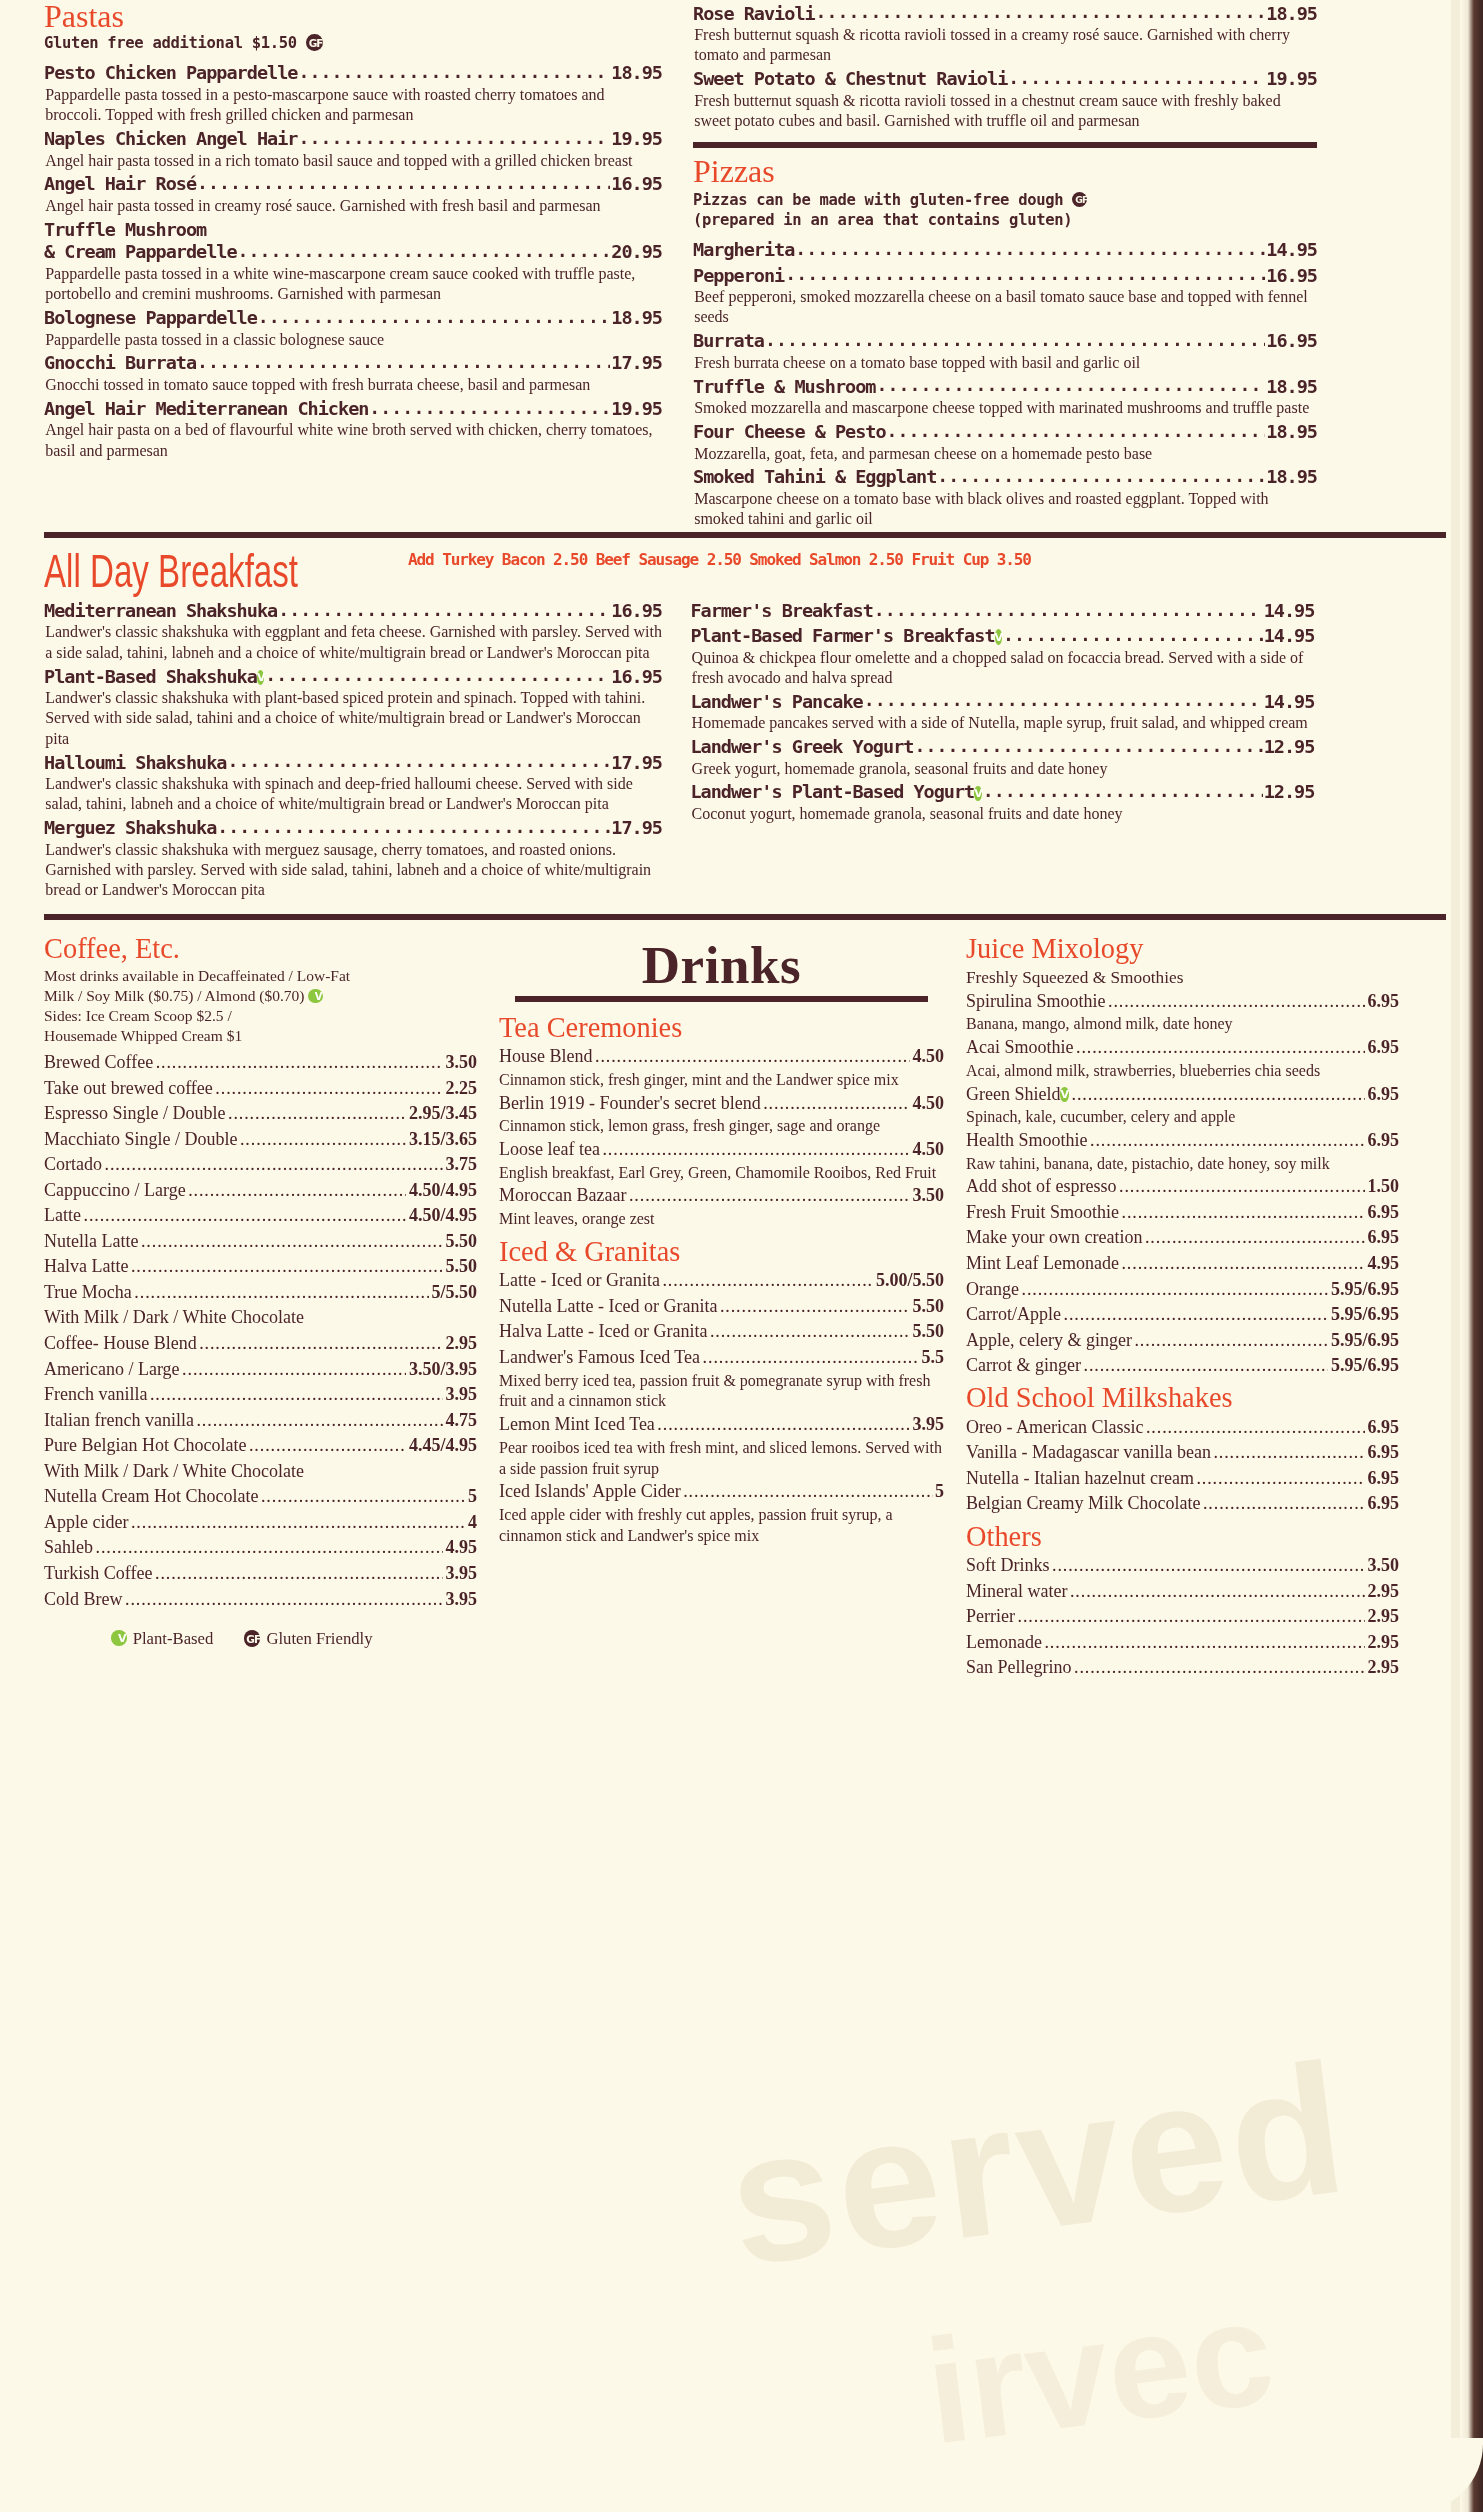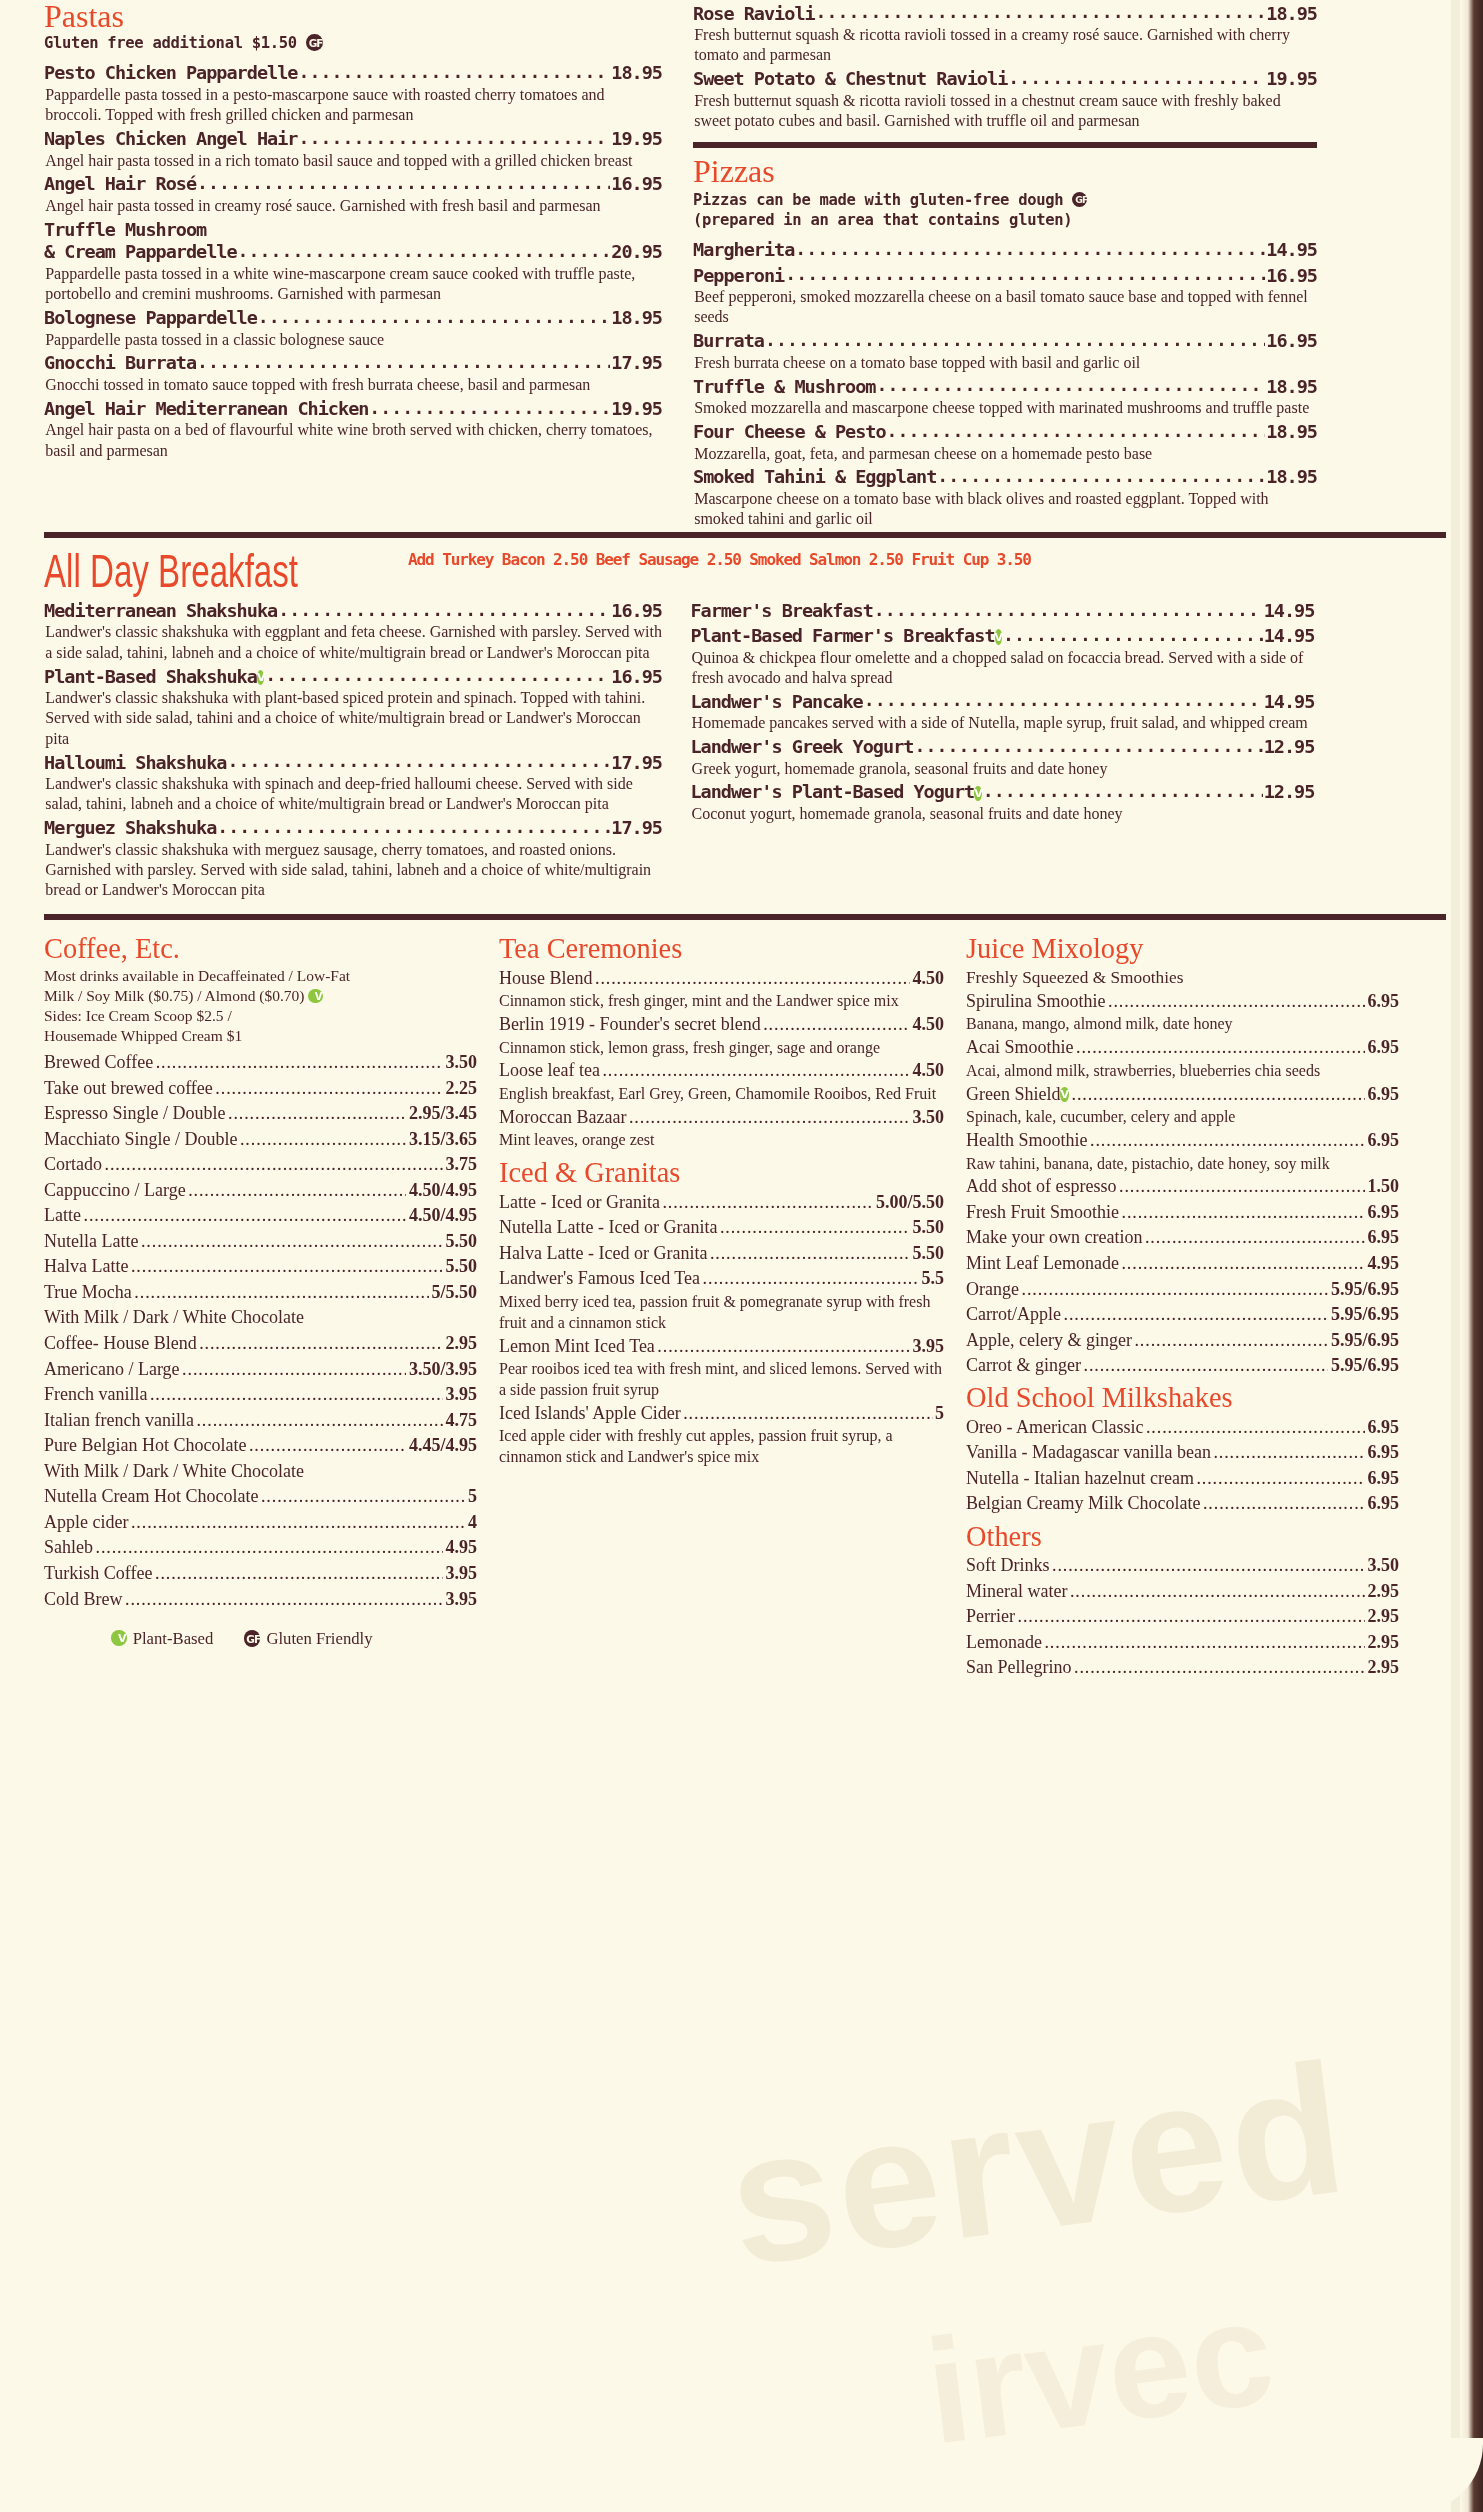--- a/index.html
+++ b/index.html
@@ -660,20 +660,24 @@
           </div>
         <div class="legend">
           <span class="badge-v">V</span>
           <span class="lbl">Plant-Based</span>
           <span class="badge-gf">GF</span>
           <span class="lbl">Gluten Friendly</span>
         </div>
       </div>
 
       <div class="dcol dcol-2">
+        <div class="drinks-head">
+          <div class="drinks-title">Drinks</div>
+          <div class="rule" style="margin:2.5px 16px 10px;"></div>
+        </div>
         <div class="d-sec-title">Tea Ceremonies</div>
         <div id="tea-list">
             <div class="drow">
               <span class="dn">House Blend</span>
               <span class="dd">................................................................................................................................................................................................................................................................................................................................................................................................................</span>
               <span class="dp">4.50</span>
             </div>
             <div class="dnote">Cinnamon stick, fresh ginger, mint and the Landwer spice mix</div>
             <div class="drow">
               <span class="dn">Berlin 1919 - Founder's secret blend</span>

